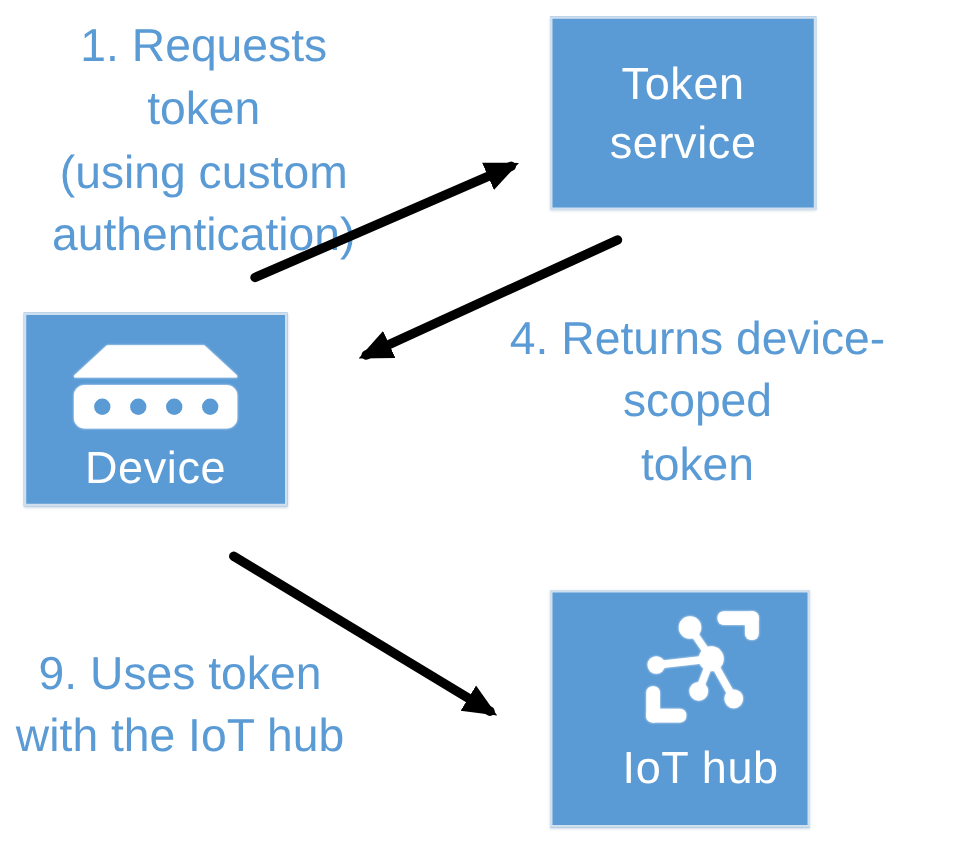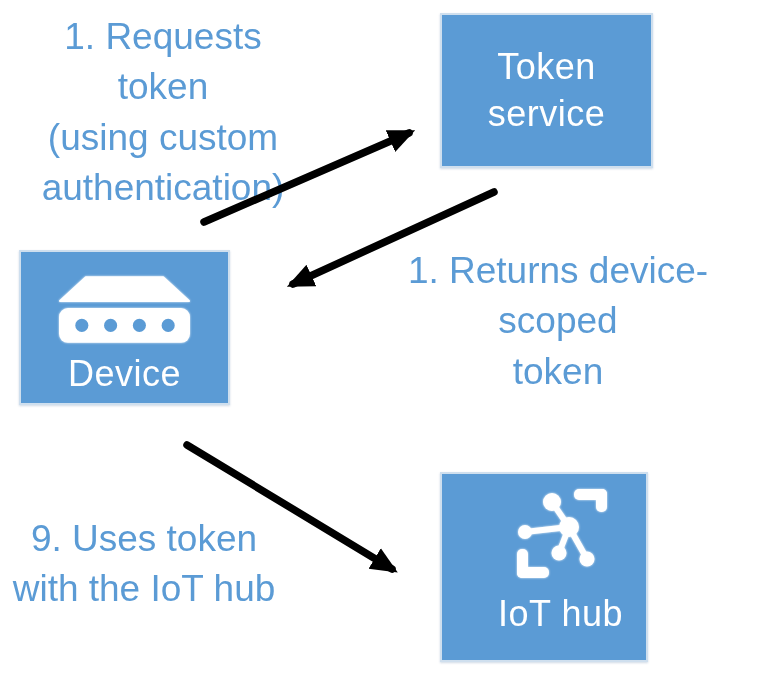--- a/index.html
+++ b/index.html
@@ -79,21 +79,21 @@
 </head>
 <body>
 
 <div class="canvas">
 
   <div class="flow-label" id="step1-label">1. Requests
 token
 (using custom
 authentication)</div>
 
-  <div class="flow-label" id="step2-label">1. Returns device-scoped
+  <div class="flow-label" id="step2-label">4. Returns device-scoped
 token</div>
 
   <div class="flow-label" id="step3-label">9. Uses token
 with the IoT hub</div>
 
   <svg id="arrow-layer" viewBox="0 0 780 678" xmlns="http://www.w3.org/2000/svg">
     <defs>
       <marker id="arrowhead" viewBox="0 0 10 10" refX="7.5" refY="5" markerWidth="3.6" markerHeight="3.6" markerUnits="strokeWidth" orient="auto">
         <path d="M0,0.6 L10,5 L0,9.4 Z" fill="currentColor"></path>
       </marker>

